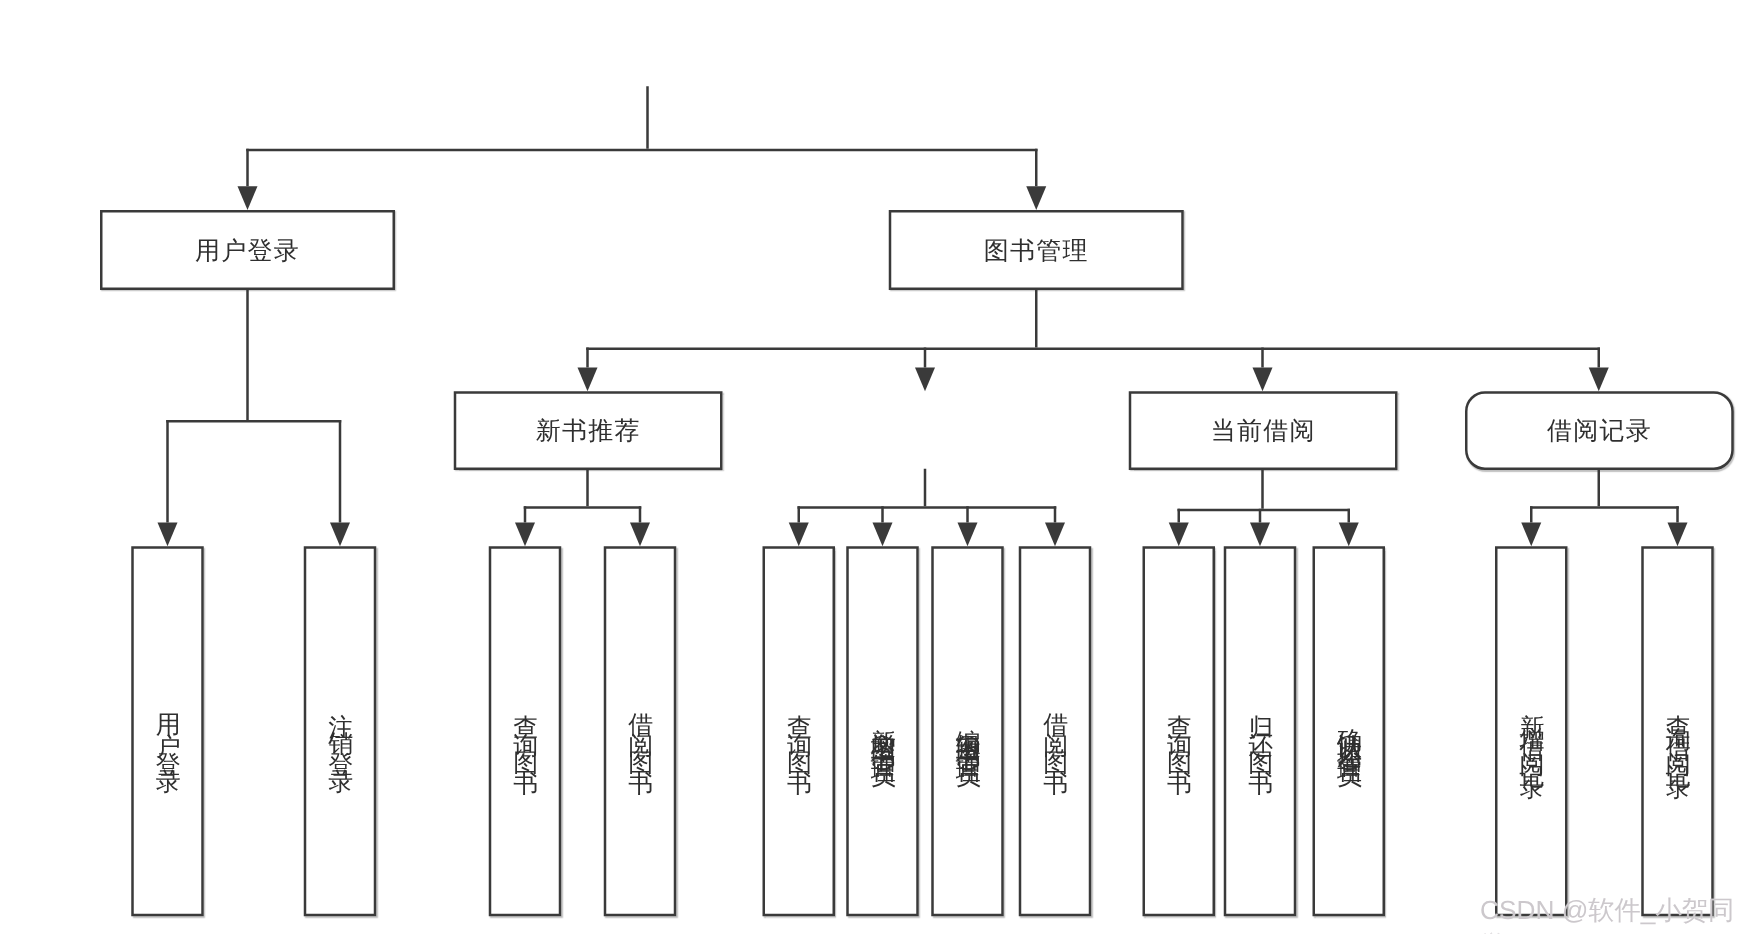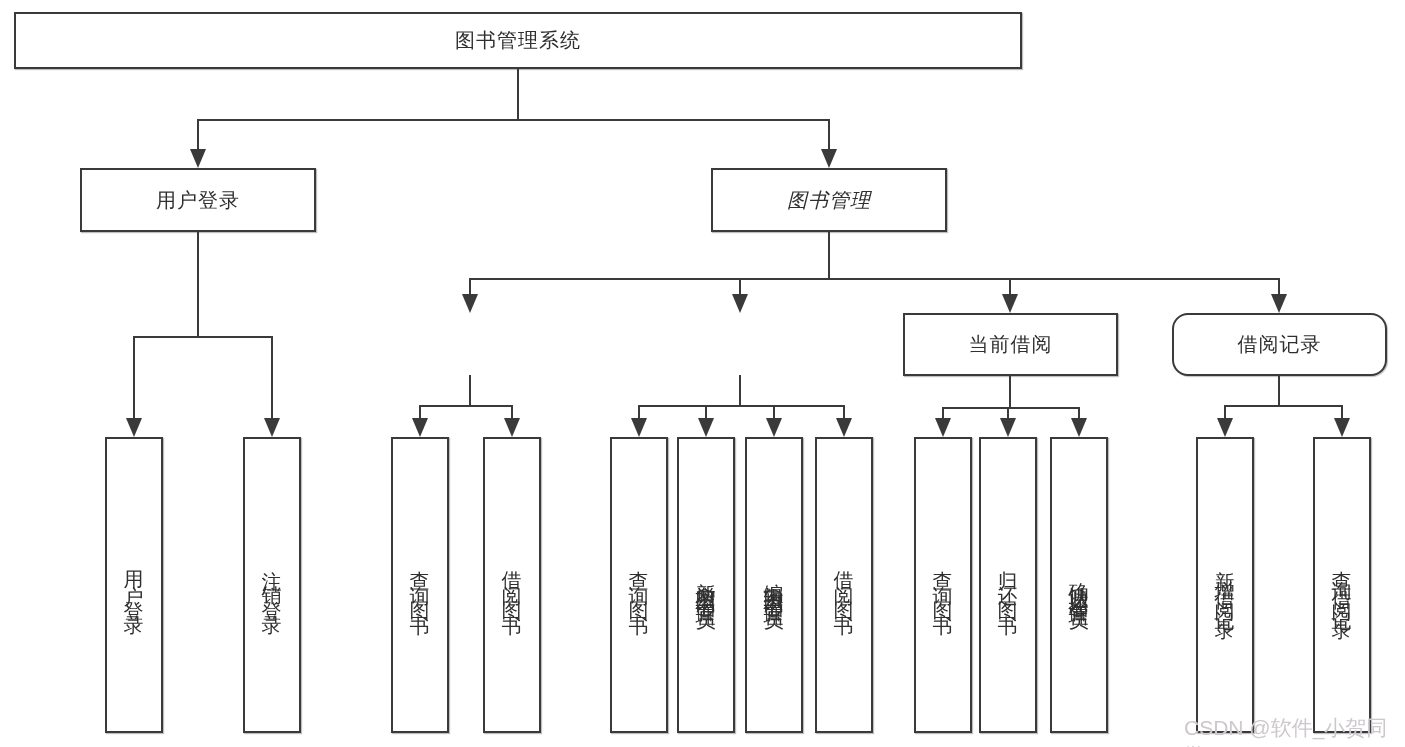--- a/index.html
+++ b/index.html
@@ -40,35 +40,32 @@
     position:absolute;left:1184px;top:714px;z-index:10;
     font-size:21px;color:var(--watermark);letter-spacing:0;
     text-shadow:0 0 1px rgba(255,255,255,.6);
   }
 </style>
 </head>
 <body>
 
 <div class="canvas">
 
-  <div class="node hnode" style="left:14px;top:12px;width:1008px;height:57px;">
-    <span>图书管理系统</span>
-  </div>
 
   <div class="vline" style="left:517px;top:69px;height:50px;"></div>
   <div class="hline" style="left:197px;top:119px;width:633px;"></div>
   <div class="vline" style="left:197px;top:119px;height:30px;"></div>
   <div class="arrow" style="left:190px;top:149px;"></div>
   <div class="vline" style="left:828px;top:119px;height:30px;"></div>
   <div class="arrow" style="left:821px;top:149px;"></div>
 
   <div class="node hnode" style="left:80px;top:168px;width:236px;height:64px;">
     <span>用户登录</span>
   </div>
-  <div class="node hnode" style="left:711px;top:168px;width:236px;height:64px;font-style:italic;">
+  <div class="node hnode" style="left:711px;top:168px;width:236px;height:64px;">
     <span>图书管理</span>
   </div>
 
   <div class="vline" style="left:197px;top:232px;height:104px;"></div>
   <div class="hline" style="left:133px;top:336px;width:140px;"></div>
   <div class="vline" style="left:133px;top:336px;height:82px;"></div>
   <div class="arrow" style="left:126px;top:418px;"></div>
   <div class="vline" style="left:271px;top:336px;height:82px;"></div>
   <div class="arrow" style="left:264px;top:418px;"></div>
 
@@ -76,20 +73,23 @@
   <div class="hline" style="left:469px;top:278px;width:811px;"></div>
   <div class="vline" style="left:469px;top:278px;height:16px;"></div>
   <div class="arrow" style="left:462px;top:294px;"></div>
   <div class="vline" style="left:739px;top:278px;height:16px;"></div>
   <div class="arrow" style="left:732px;top:294px;"></div>
   <div class="vline" style="left:1009px;top:278px;height:16px;"></div>
   <div class="arrow" style="left:1002px;top:294px;"></div>
   <div class="vline" style="left:1278px;top:278px;height:16px;"></div>
   <div class="arrow" style="left:1271px;top:294px;"></div>
 
+  <div class="node hnode" style="left:363px;top:313px;width:215px;height:63px;">
+    <span>新书推荐</span>
+  </div>
   <div class="node hnode" style="left:903px;top:313px;width:215px;height:63px;">
     <span>当前借阅</span>
   </div>
   <div class="node hnode" style="left:1172px;top:313px;width:215px;height:63px;border-radius:16px;">
     <span>借阅记录</span>
   </div>
 
   <div class="vline" style="left:469px;top:375px;height:30px;"></div>
   <div class="hline" style="left:419px;top:405px;width:94px;"></div>
   <div class="vline" style="left:419px;top:405px;height:13px;"></div>

